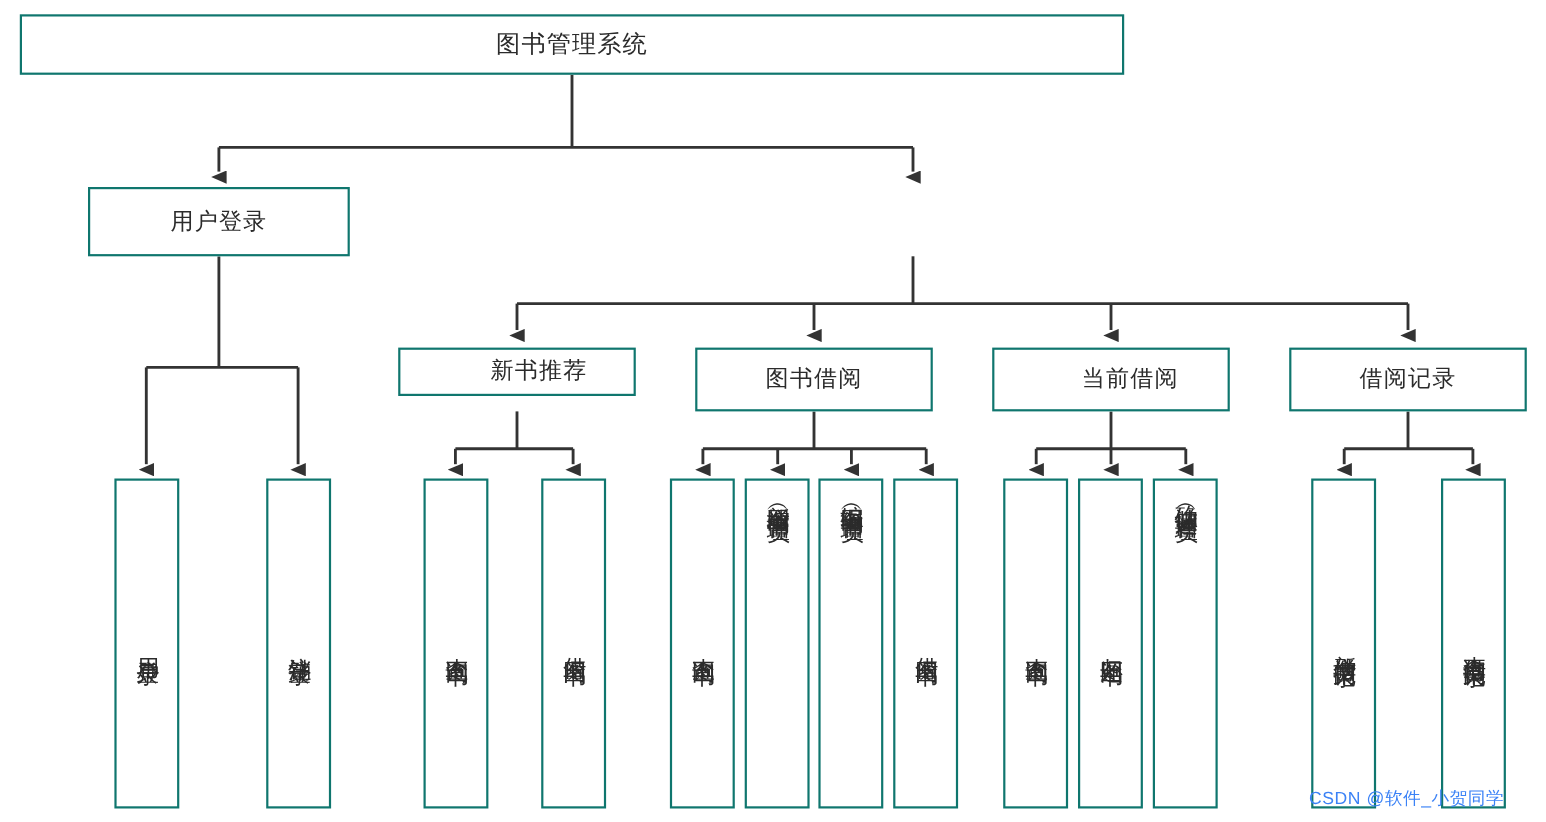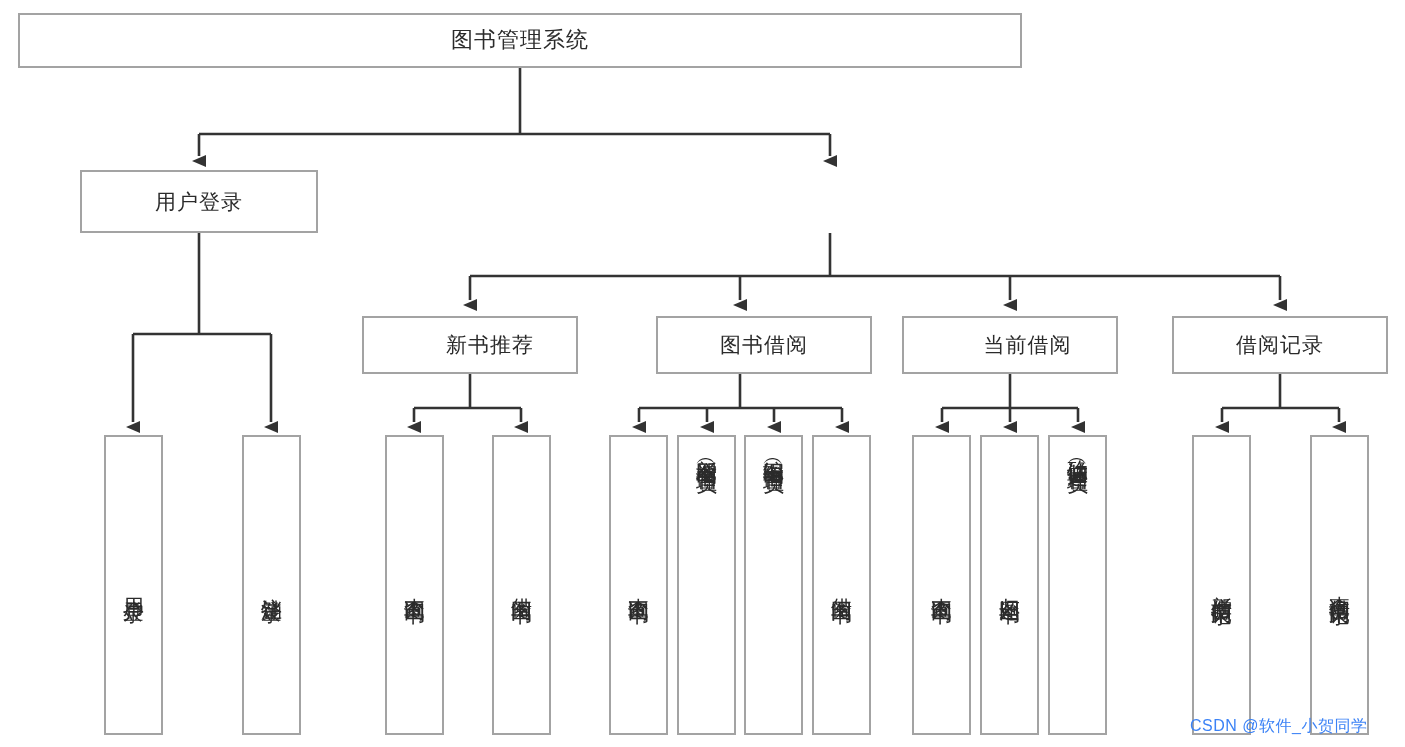--- a/index.html
+++ b/index.html
@@ -22,21 +22,21 @@
     left: 0;
     top: 0;
     width: 1405px;
     height: 747px;
     pointer-events: none;
   }
   .node {
     position: absolute;
     box-sizing: border-box;
     background: #ffffff;
-    border: 2px solid #a3a3a3;
+    border: 2px solid #0f766e;
     display: flex;
     align-items: center;
     justify-content: center;
     color: #2b2b2b;
   }
   .node.h {
     font-size: 21px;
     letter-spacing: 1px;
     line-height: 1.2;
   }
@@ -127,24 +127,24 @@
   </svg>
 
   <div class="node h root" style="left:18px; top:13px; width:1004px; height:55px;">
     <span>图书管理系统</span>
   </div>
 
   <div class="node h" style="left:80px; top:170px; width:238px; height:63px;">
     <span>用户登录</span>
   </div>
 
-  <div class="node h" style="left:362px; top:316px; width:216px; height:58px;padding-left:40px;">
+  <div class="node h" style="left:362px; top:316px; width:216px; height:44px;padding-left:40px;">
     <span>新书推荐</span>
   </div>
-  <div class="node h" style="left:656px; top:316px; width:216px; height:58px;">
+  <div class="node h" style="left:632px; top:316px; width:216px; height:58px;">
     <span>图书借阅</span>
   </div>
   <div class="node h" style="left:902px; top:316px; width:216px; height:58px;padding-left:35px;">
     <span>当前借阅</span>
   </div>
   <div class="node h" style="left:1172px; top:316px; width:216px; height:58px;">
     <span>借阅记录</span>
   </div>
 
   <div class="node v centerv" style="left:104px; top:435px; width:59px; height:300px;">

